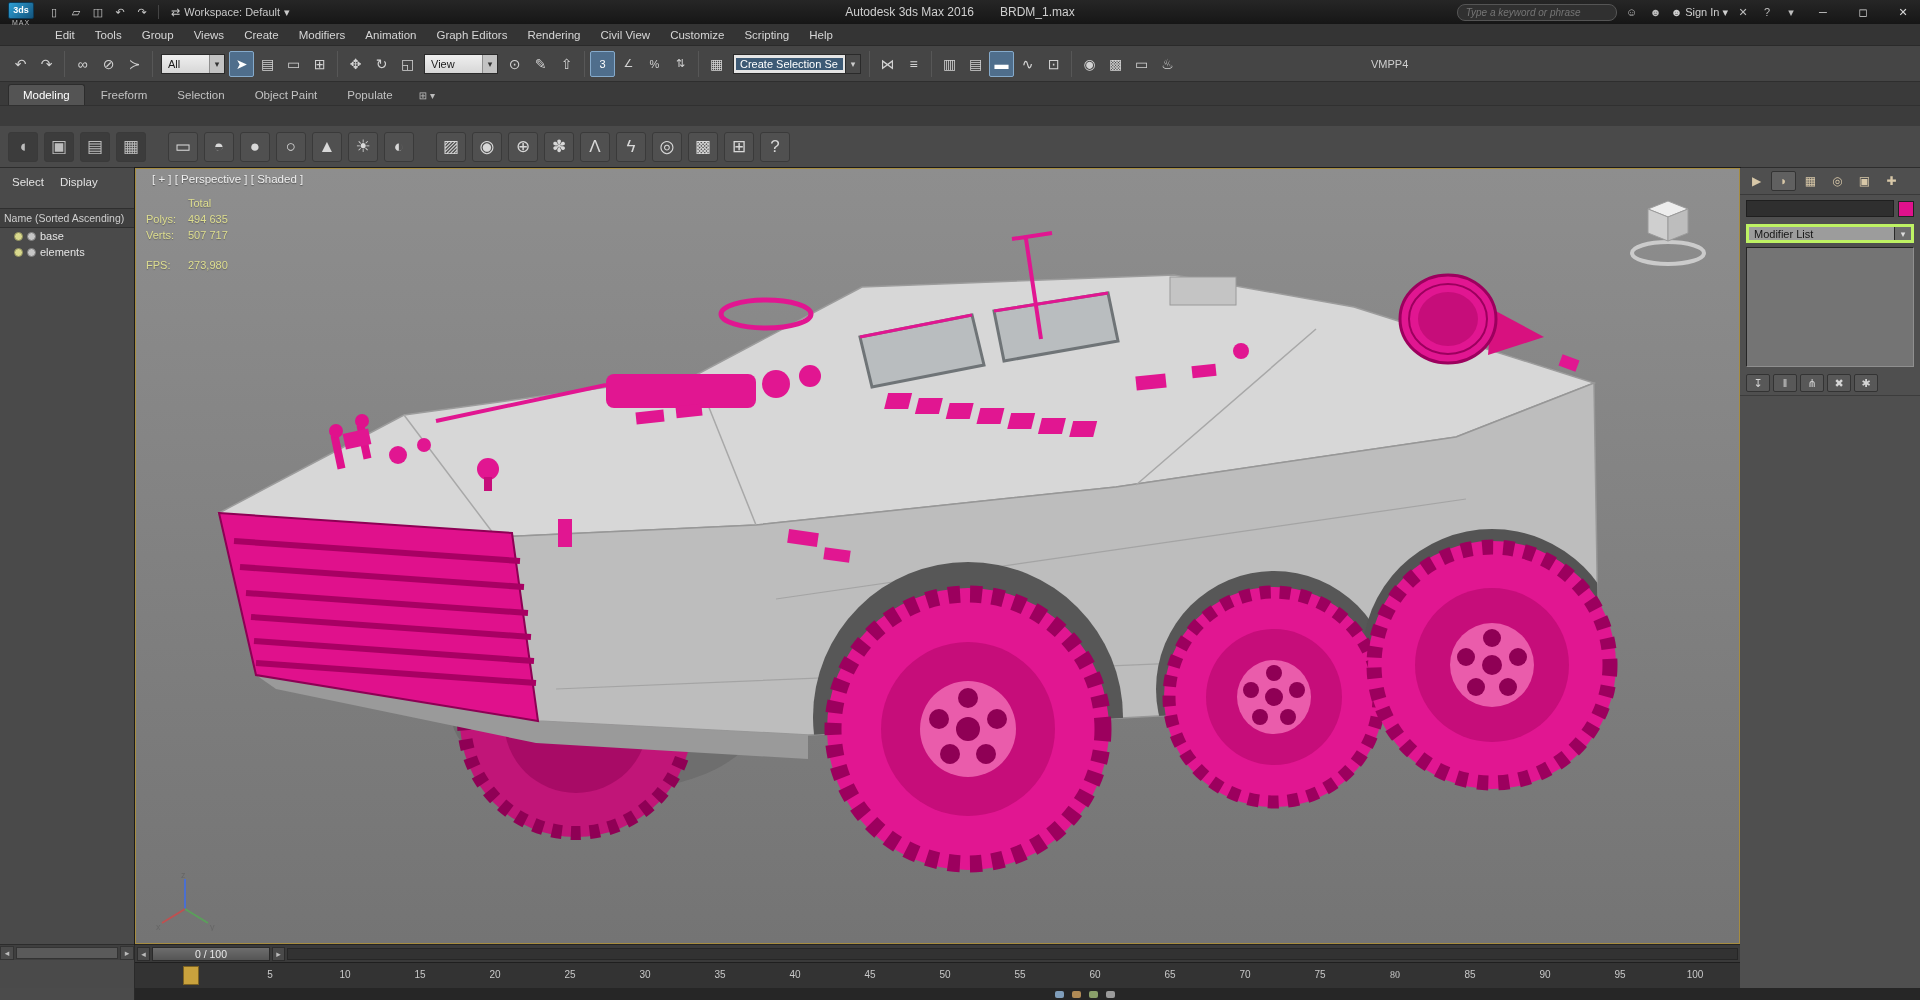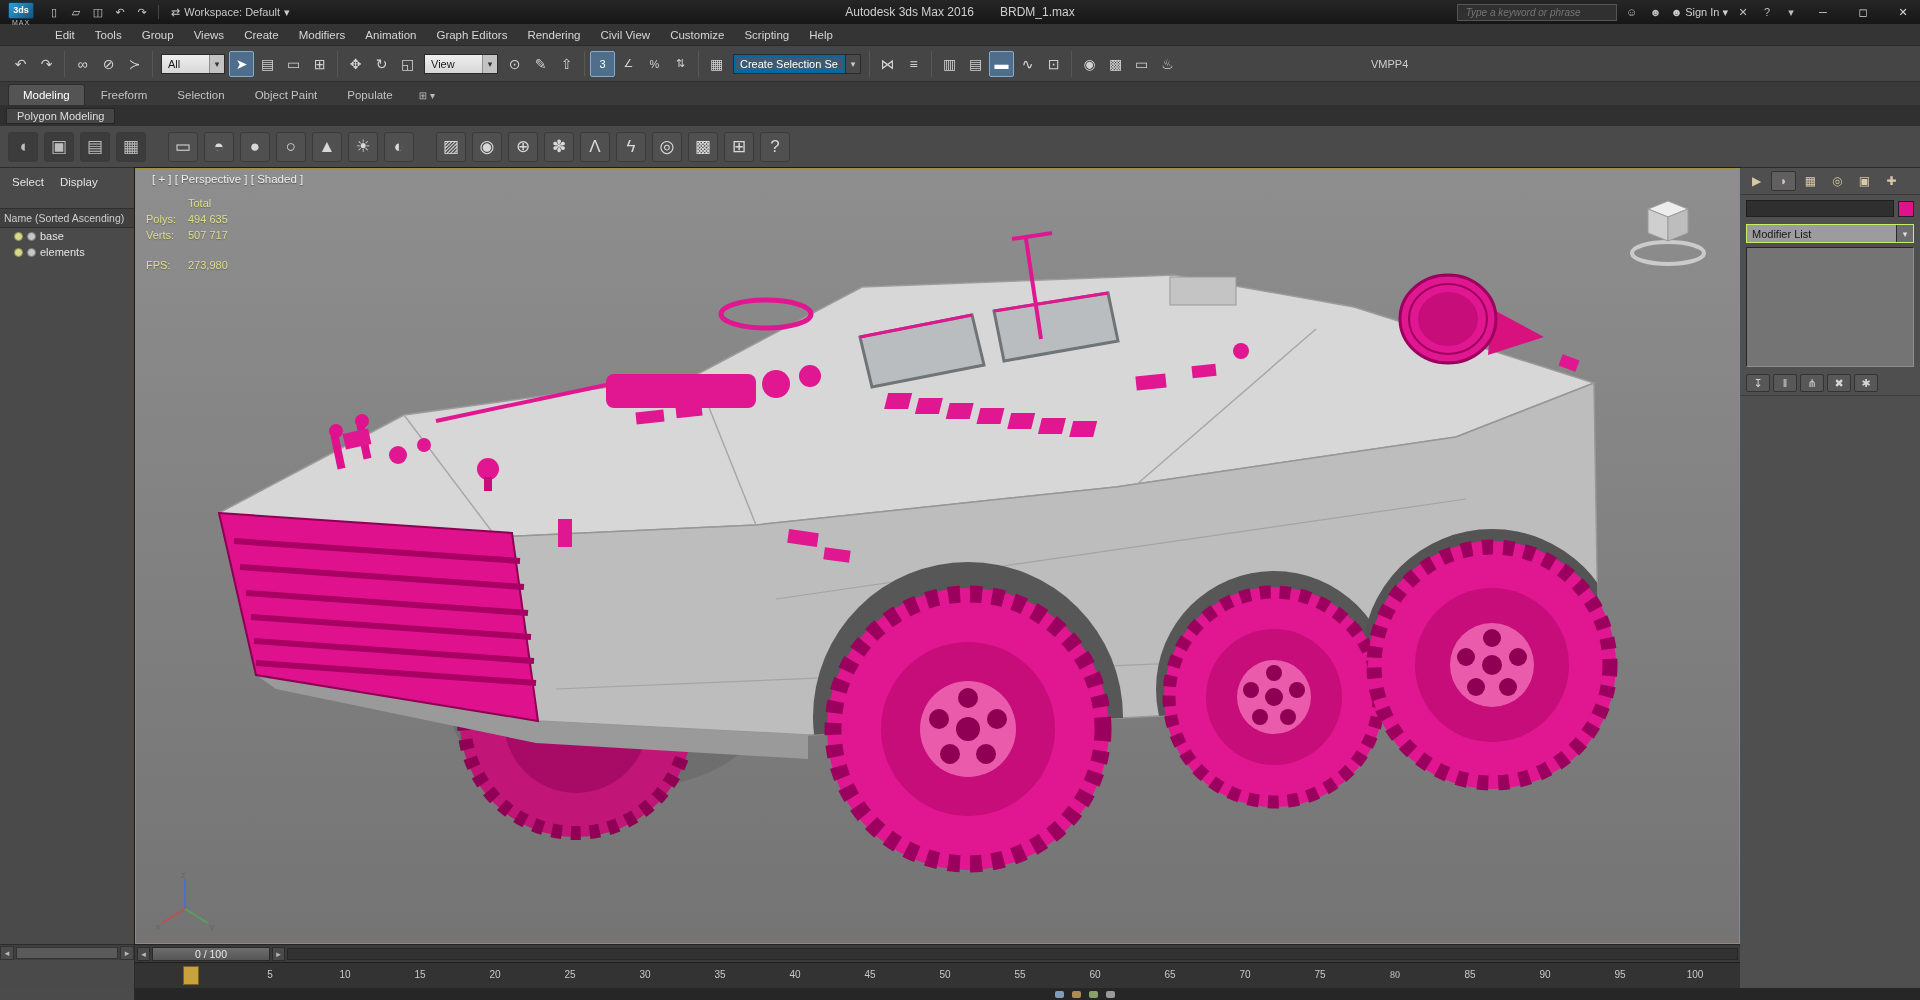--- a/index.html
+++ b/index.html
@@ -14,21 +14,21 @@
   .logo-mark{ width:26px; height:17px; margin:0 auto; background:linear-gradient(135deg,#2e9fd4,#14557e);
     border:1px solid #0c3a57; border-radius:2px; color:#fff; font-size:9px; font-weight:bold; line-height:15px;}
   .logo-txt{ font-size:7px; color:#bbb; letter-spacing:1px;}
   .qa{ display:flex; align-items:center; gap:2px; margin-left:44px;}
   .qbtn{ width:20px; height:18px; display:flex; align-items:center; justify-content:center; color:#c9c9c9; font-size:11px;}
   .qsep{ width:1px; height:14px; background:#000; border-right:1px solid #444; margin:0 4px;}
   .workspace{ display:flex; align-items:center; gap:4px; padding:1px 6px; color:#c9c9c9; font-size:11px;}
   .title-center{ position:absolute; left:50%; transform:translateX(-50%); top:0; height:24px;
     display:flex; align-items:center; gap:26px; color:#cfcfcf; font-size:12px;}
   .tb-right{ position:absolute; right:0; top:0; height:24px; display:flex; align-items:center; gap:6px;}
-  .searchbox{ width:160px; height:17px; background:#303030; border:1px solid #555; border-radius:0;
+  .searchbox{ width:160px; height:17px; background:#303030; border:1px solid #555; border-radius:8px;
     color:#b9b9b9; font-style:italic; font-size:10px; padding:0 8px; outline:none; font-family:"Liberation Sans",sans-serif;}
   .tbicon{ width:18px; height:18px; display:flex; align-items:center; justify-content:center; color:#bdbdbd; font-size:11px;}
   .signin{ display:flex; align-items:center; gap:3px; color:#cfcfcf; font-size:11px;}
   .winbtn{ width:34px; height:22px; display:flex; align-items:center; justify-content:center; color:#d9d9d9; font-size:11px;}
 
   
   .menubar{ position:absolute; left:0; top:24px; width:100%; height:22px; background:#343434;
     border-bottom:1px solid #2a2a2a; display:flex; align-items:center; padding-left:46px; gap:2px;}
   .menu-item{ padding:3px 9px; color:#d6d6d6; font-size:11.5px;}
 
@@ -38,21 +38,21 @@
   .tbtn{ min-width:25px; height:26px; display:flex; align-items:center; justify-content:center;
     color:#d2d2d2; font-size:14px; border:1px solid transparent; border-radius:2px;}
   .tbtn.small{ font-size:11px;}
   .tbtn.active{ background:#4f6e8c; border-color:#85aacb; color:#fff;}
   .tsep{ width:1px; height:26px; background:#2d2d2d; border-right:1px solid #575757; margin:0 4px;}
   .combo{ height:20px; background:linear-gradient(#efefef,#d7d7d7); border:1px solid #2a2a2a;
     display:flex; align-items:center; color:#1a1a1a; font-size:11px; margin:0 3px;}
   .combo .cv{ padding:0 6px; flex:1; overflow:hidden; white-space:nowrap;}
   .combo .carr{ width:15px; height:100%; background:#c3c3c3; border-left:1px solid #8e8e8e;
     display:flex; align-items:center; justify-content:center; color:#333; font-size:9px;}
-  .combo.dark{ background:#0369a1;justify-content:center;}
+  .combo.dark{ background:#e5e5e5;justify-content:center;}
   .combo.dark .cv{ background:#3d5a75; color:#fff; margin:2px; padding:0 4px;}
   .combo.dark .carr{ background:#4a4a4a; color:#ccc; border-left:1px solid #2a2a2a;}
   .vmpp{ margin-left:190px; color:#cfcfcf; font-size:11px;}
 
   
   .ribbontabs{ position:absolute; left:0; top:82px; width:100%; height:24px; background:#3a3a3a;
     display:flex; align-items:flex-end; padding-left:8px; gap:2px; border-bottom:1px solid #303030;}
   .rtab{ padding:4px 14px; color:#c2c2c2; font-size:11.5px; border-radius:3px 3px 0 0;}
   .rtab.active{ background:#545454; color:#fff; border:1px solid #2c2c2c; border-bottom:none;}
   .rib-config{ margin-left:10px; color:#bbb; font-size:10px; display:flex; gap:3px; align-items:center; padding-bottom:4px;}
@@ -97,21 +97,21 @@
   .axisgizmo{ position:absolute; left:18px; bottom:12px;}
 
   
   .rightpanel{ position:absolute; left:1740px; top:168px; width:180px; height:820px; background:#4f4f4f;}
   .cp-tabs{ display:flex; gap:2px; padding:3px 4px; border-bottom:1px solid #3a3a3a;}
   .cp-tab{ width:25px; height:20px; display:flex; align-items:center; justify-content:center; color:#d8c8a8; font-size:12px; border-radius:2px;}
   .cp-tab.active{ background:#606060; border:1px solid #333;}
   .cp-namerow{ display:flex; gap:4px; padding:5px 6px; align-items:center;}
   .cp-name{ flex:1; height:17px; background:#2f2f2f; border:1px solid #1f1f1f;}
   .cp-swatch{ width:16px; height:16px; border:1px solid #222;}
-  .cp-modrow{ display:flex; margin:2px 6px; height:19px; border:1px solid #bef264;}
+  .cp-modrow{ display:flex; margin:2px 6px; height:19px; border:3px solid #bef264;}
   .cp-modlabel{ flex:1; background:#9c9c9c; color:#151515; font-size:11px; display:flex; align-items:center; padding:0 5px;}
   .cp-modarr{ width:17px; background:#6d6d6d; color:#ddd; display:flex; align-items:center; justify-content:center; font-size:9px; border-left:1px solid #2a2a2a;}
   .cp-stack{ margin:4px 6px; height:120px; background:#747474;
     border-top:1px solid #262626; border-left:1px solid #262626; border-bottom:1px solid #8f8f8f; border-right:1px solid #8f8f8f;}
   .cp-btnrow{ display:flex; gap:3px; padding:3px 6px; border-bottom:1px solid #3c3c3c;}
   .cp-sbtn{ width:24px; height:18px; display:flex; align-items:center; justify-content:center;
     background:#585858; border:1px solid #333; color:#d6d6d6; font-size:11px; border-radius:2px;}
 
   
   .timeslider{ position:absolute; left:135px; top:944px; width:1605px; height:18px; background:#3a3a3a;
@@ -252,23 +252,20 @@
   <div class="ribbontabs">
     <span class="rtab active">Modeling</span>
     <span class="rtab">Freeform</span>
     <span class="rtab">Selection</span>
     <span class="rtab">Object Paint</span>
     <span class="rtab">Populate</span>
     <span class="rib-config">
       <span>⊞</span>
       <span>▾</span>
     </span>
-  </div>
-  <div class="ribbonpanel">
-    <span class="rp-chip">Polygon Modeling</span>
   </div>
 
   <div class="modelbar">
     <span class="mbtn dark">◖</span>
     <span class="mbtn dark">▣</span>
     <span class="mbtn dark">▤</span>
     <span class="mbtn dark">▦</span>
     <span class="mgap"></span>
     <span class="mbtn">▭</span>
     <span class="mbtn">◓</span>

